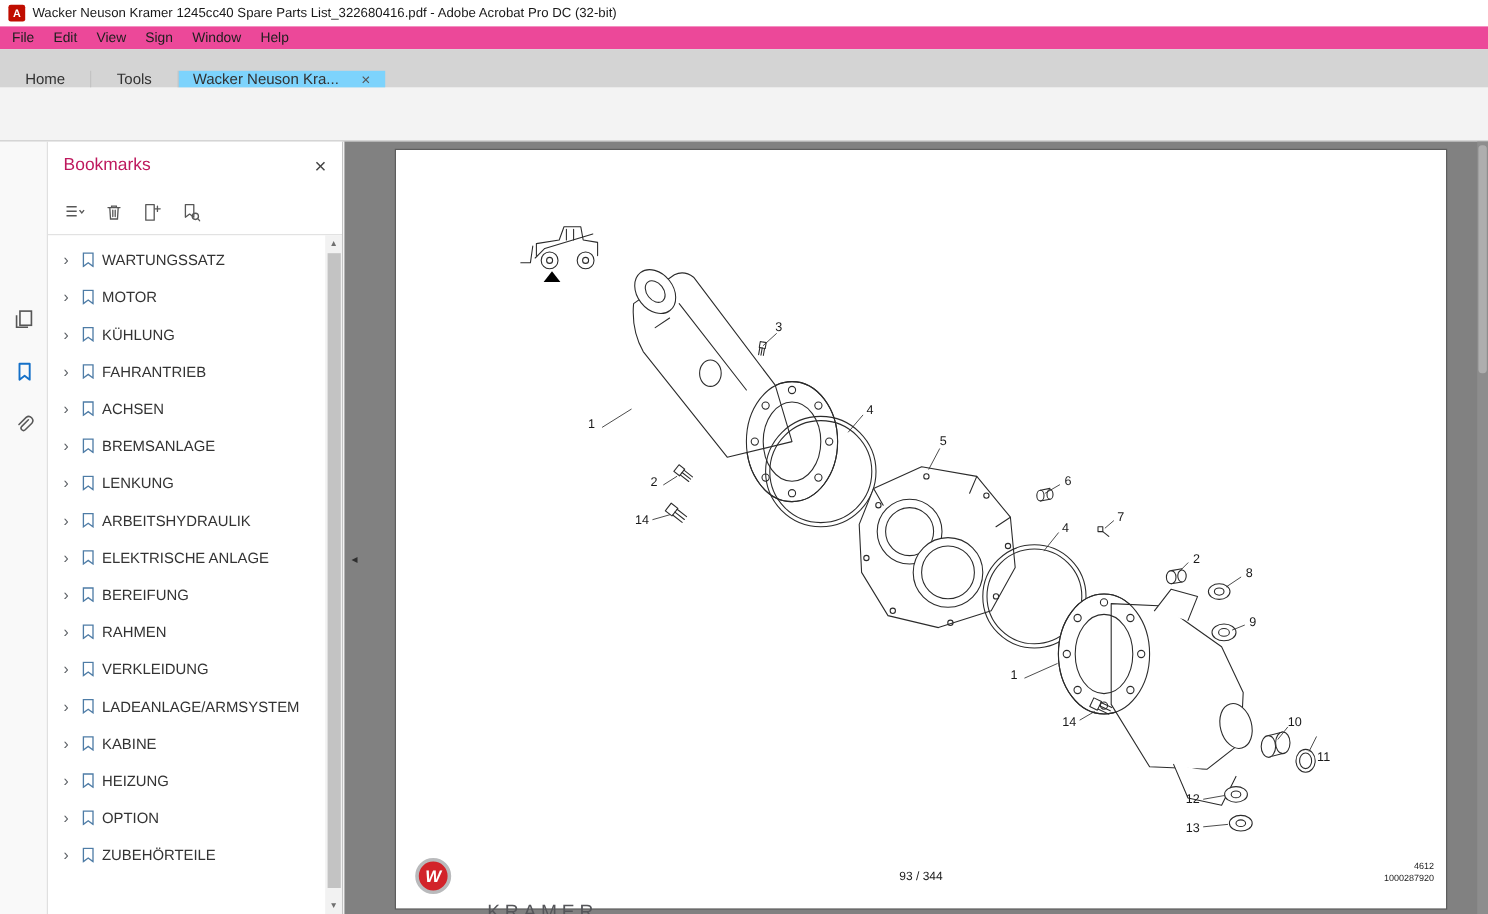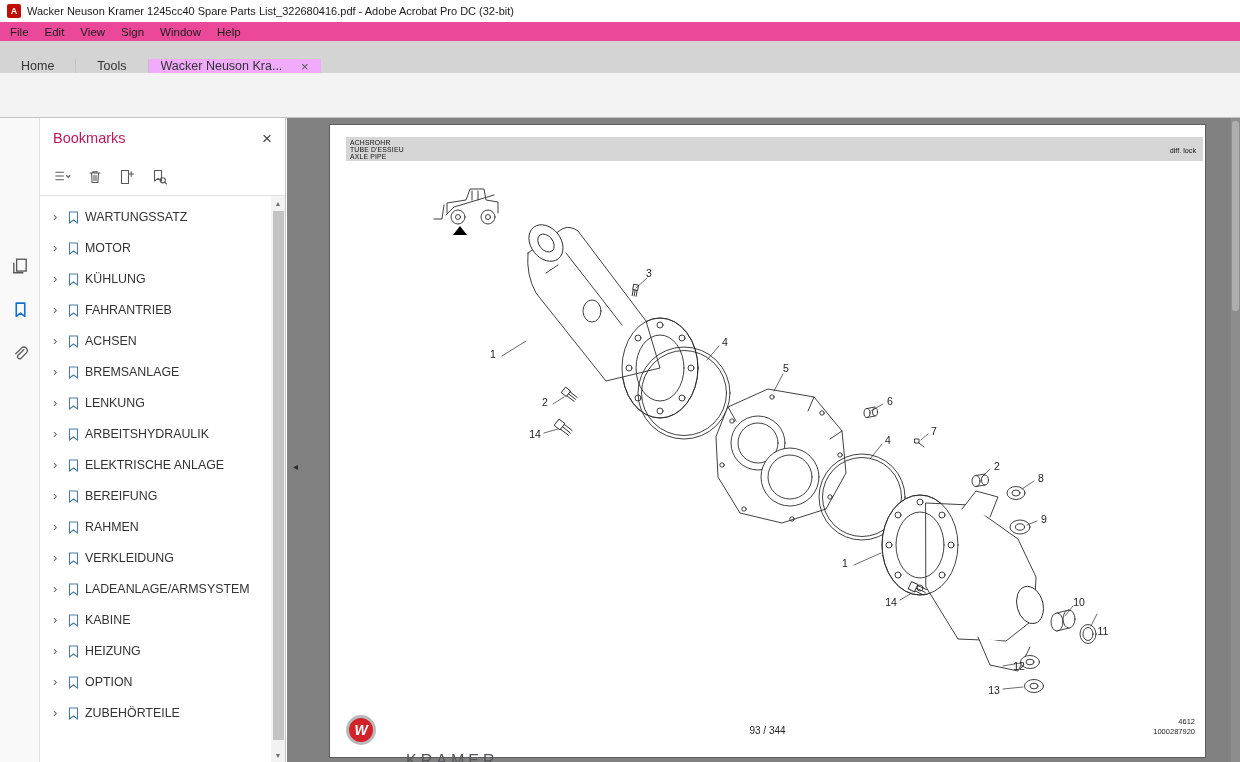--- a/index.html
+++ b/index.html
@@ -9,21 +9,21 @@
 
   
   .titlebar { position:absolute; top:0; left:0; right:0; height:22px; background:#fff; display:flex; align-items:center; padding-left:7px; }
   .pdf-badge { width:14px; height:14px; background:#c00d00; color:#fff; font-size:9px; font-weight:bold; display:flex; align-items:center; justify-content:center; border-radius:2px; flex:0 0 auto; }
   .window-title { font-size:11px; color:#1a1a1a; margin-left:6px; white-space:nowrap; }
   .menubar { position:absolute; top:22px; left:0; right:0; height:19px; background:#ec4899; display:flex; align-items:center; padding-left:2px; }
   .menu-item { font-size:11.5px; color:#202020; padding:1px 8px; cursor:default; }
 
   .tabbar { position:absolute; top:41px; left:0; right:0; height:32px; background:#d4d4d4; display:flex; align-items:flex-end; }
   .tab { display:flex; align-items:center; padding:0 21px; font-size:12.5px; color:#323232; border-right:1px solid #c3c3c3; }
-  .tab.doc { background:#f0abfc; width:172px; padding:0 12px; justify-content:space-between; border-right:none; }
+  .tab.doc { background:#7dd3fc; width:172px; padding:0 12px; justify-content:space-between; border-right:none; }
   .tab.doc .tab-label { white-space:nowrap; overflow:hidden; }
   .tab-close { font-size:13px; color:#555; margin-left:8px; line-height:1; }
 
   .toolbar { position:absolute; top:73px; left:0; right:0; height:45px; background:#f3f3f3; border-bottom:1px solid #c2c2c2; }
   .tbtn { position:absolute; top:81px; width:28px; height:28px; display:flex; align-items:center; justify-content:center; border-radius:3px; }
   .page-input { position:absolute; left:466px; top:84px; width:32px; height:22px; border:1px solid #ababab; background:#fff; font-family:"Liberation Sans", sans-serif; font-size:11.5px; text-align:center; color:#222; }
   .page-total { position:absolute; left:504px; top:89px; font-size:11.5px; color:#333; }
   .zoom-box { position:absolute; left:728px; top:84px; height:22px; display:flex; align-items:center; gap:7px; padding:0 6px; }
   .zoom-value { font-size:11.5px; color:#333; }
   .caret { font-size:8px; color:#555; }
@@ -383,28 +383,20 @@
       <span class="scroll-arrow" style="top:0">▲</span>
       <span class="scroll-thumb"></span>
       <span class="scroll-arrow" style="bottom:0">▼</span>
     </div>
   </div>
 
   <div class="docarea">
     <span class="collapse-handle">◂</span>
 
     <div class="page">
-      <div class="page-header-bar">
-        <div class="ph-lines">
-          <div>ACHSROHR</div>
-          <div>TUBE D'ESSIEU</div>
-          <div>AXLE PIPE</div>
-        </div>
-        <span class="ph-note">diff. lock</span>
-      </div>
 
       <svg class="diagram-svg" viewBox="0 0 875 632">
         <g stroke="#2b2b2b" stroke-width="0.9" fill="none" stroke-linejoin="round" stroke-linecap="round">
 
           <g>
             <path d="M164 70 L124 82 L116 90"></path>
             <path d="M114 80 L112 94 L104 94"></path>
             <path d="M117 88 L117 78 L136 75 L140 64 L154 64 L156 75 L168 77 L168 88"></path>
             <path d="M142 66 L142 75 M148 66 L148 75"></path>
             <circle cx="128" cy="92" r="7" fill="#fff"></circle>
@@ -567,21 +559,21 @@
           <span class="callout" style="left: 205px; top: 309px;">14</span>
           <span class="callout" style="left: 604px; top: 306px;">7</span>
           <span class="callout" style="left: 558px; top: 315px;">4</span>
           <span class="callout" style="left: 667px; top: 341px;">2</span>
           <span class="callout" style="left: 711px; top: 353px;">8</span>
           <span class="callout" style="left: 714px; top: 394px;">9</span>
           <span class="callout" style="left: 515px; top: 438px;">1</span>
           <span class="callout" style="left: 561px; top: 477px;">14</span>
           <span class="callout" style="left: 749px; top: 477px;">10</span>
           <span class="callout" style="left: 773px; top: 485px; margin-top: 21px;">11</span>
-          <span class="callout" style="left: 689px; top: 541px;">12</span>
+          <span class="callout" style="left: 664px; top: 541px;">12</span>
           <span class="callout" style="left: 664px; top: 565px;">13</span>
         </div>
 
       <div class="kramer-logo">
           <span>W</span>
         </div>
       <div class="kramer-word">KRAMER</div>
       <div class="page-num">93 / 344</div>
       <div class="corner-num">
         <div>4612</div>

